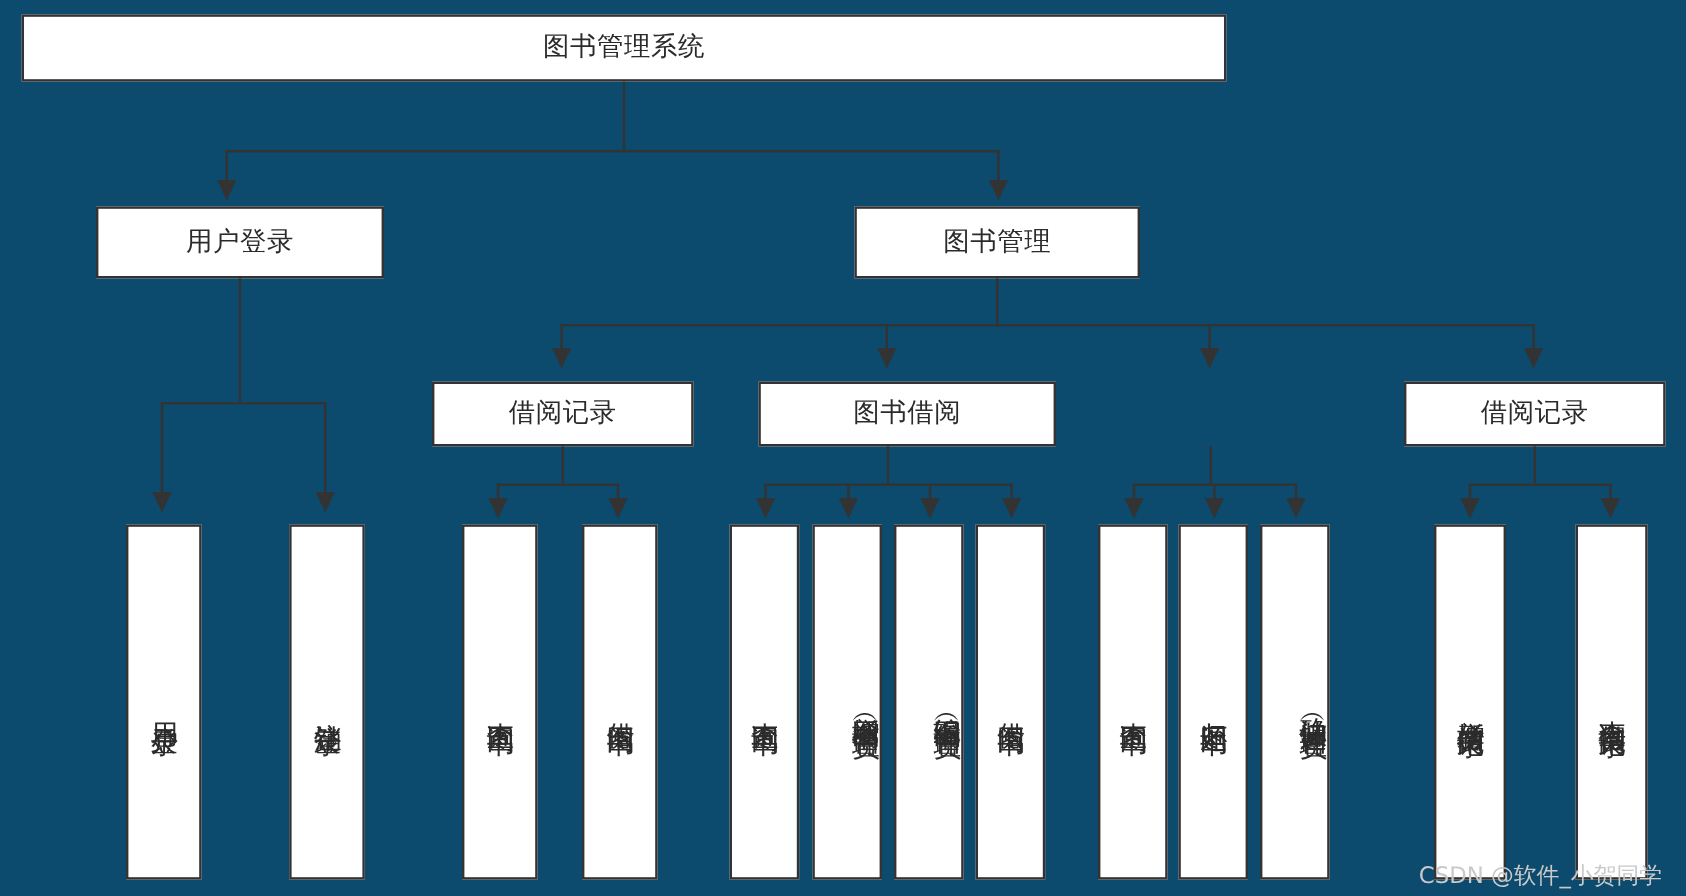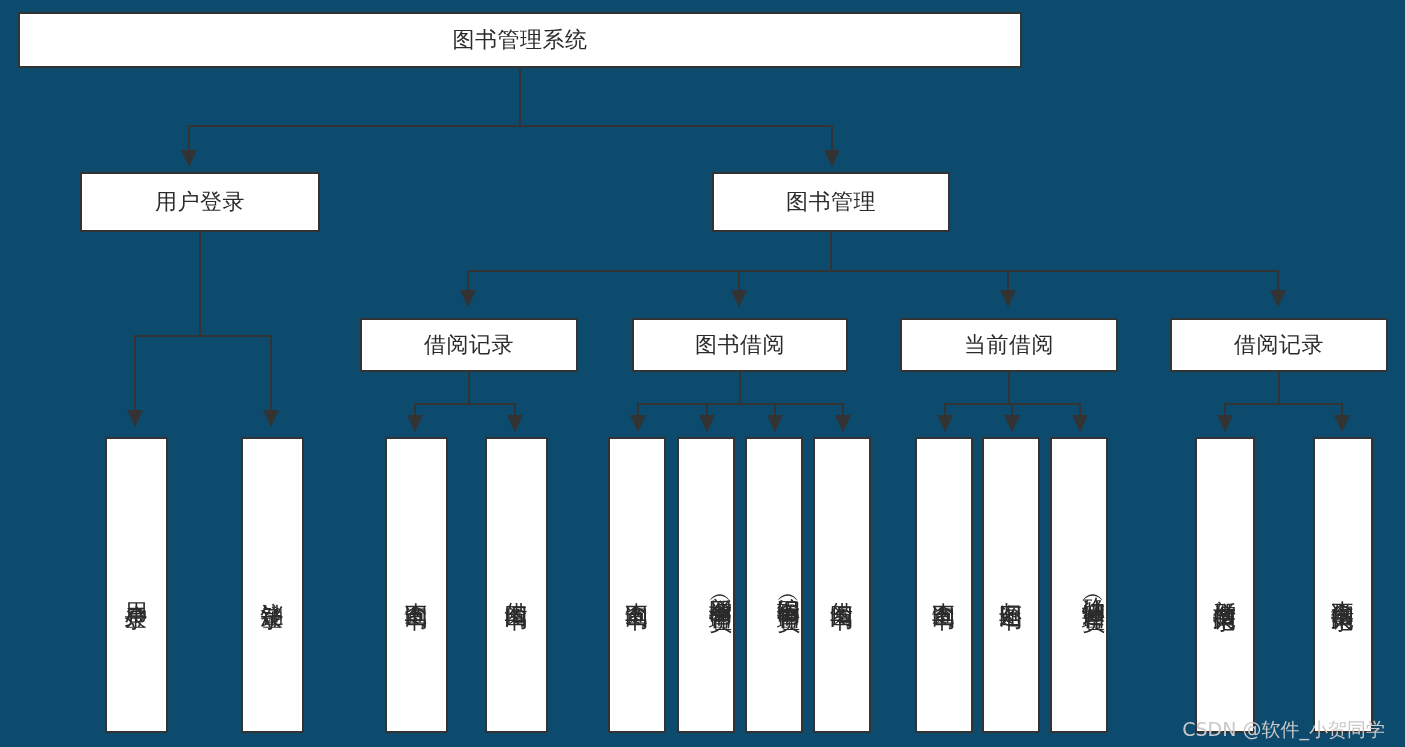--- a/index.html
+++ b/index.html
@@ -121,27 +121,24 @@
   <div class="arrow" style="left:731px; top:290px;"></div>
   <div class="vline" style="left:1007px; top:270px; height:22px;"></div>
   <div class="arrow" style="left:1000px; top:290px;"></div>
   <div class="vline" style="left:1277px; top:270px; height:22px;"></div>
   <div class="arrow" style="left:1270px; top:290px;"></div>
 
   <div class="node horiz" style="left:360px; top:318px; width:218px; height:54px;">
     <span>借阅记录</span>
   </div>
 
-  <div class="node horiz" style="left:632px; top:318px; width:216px; height:54px;">
+  <div class="node horiz" style="left:632px; top:318px; width:248px; height:54px;">
     <span>图书借阅</span>
   </div>
 
-  <div class="node horiz" style="left:900px; top:318px; width:218px; height:54px;">
-    <span>当前借阅</span>
-  </div>
 
   <div class="node horiz" style="left:1170px; top:318px; width:218px; height:54px;">
     <span>借阅记录</span>
   </div>
 
   <div class="vline" style="left:468px; top:372px; height:31px;"></div>
   <div class="hline" style="left:414px; top:403px; width:101px;"></div>
   <div class="vline" style="left:414px; top:403px; height:14px;"></div>
   <div class="arrow" style="left:407px; top:415px;"></div>
   <div class="vline" style="left:514px; top:403px; height:14px;"></div>

